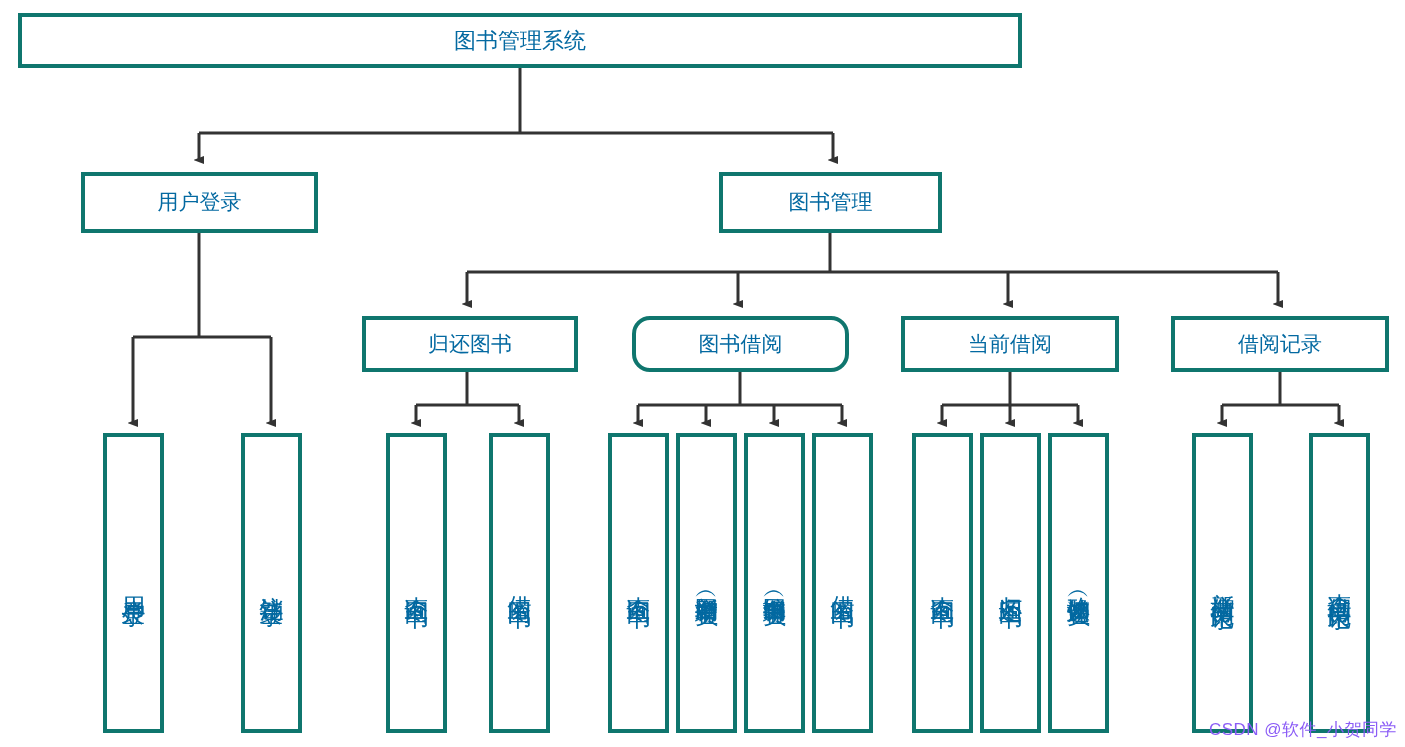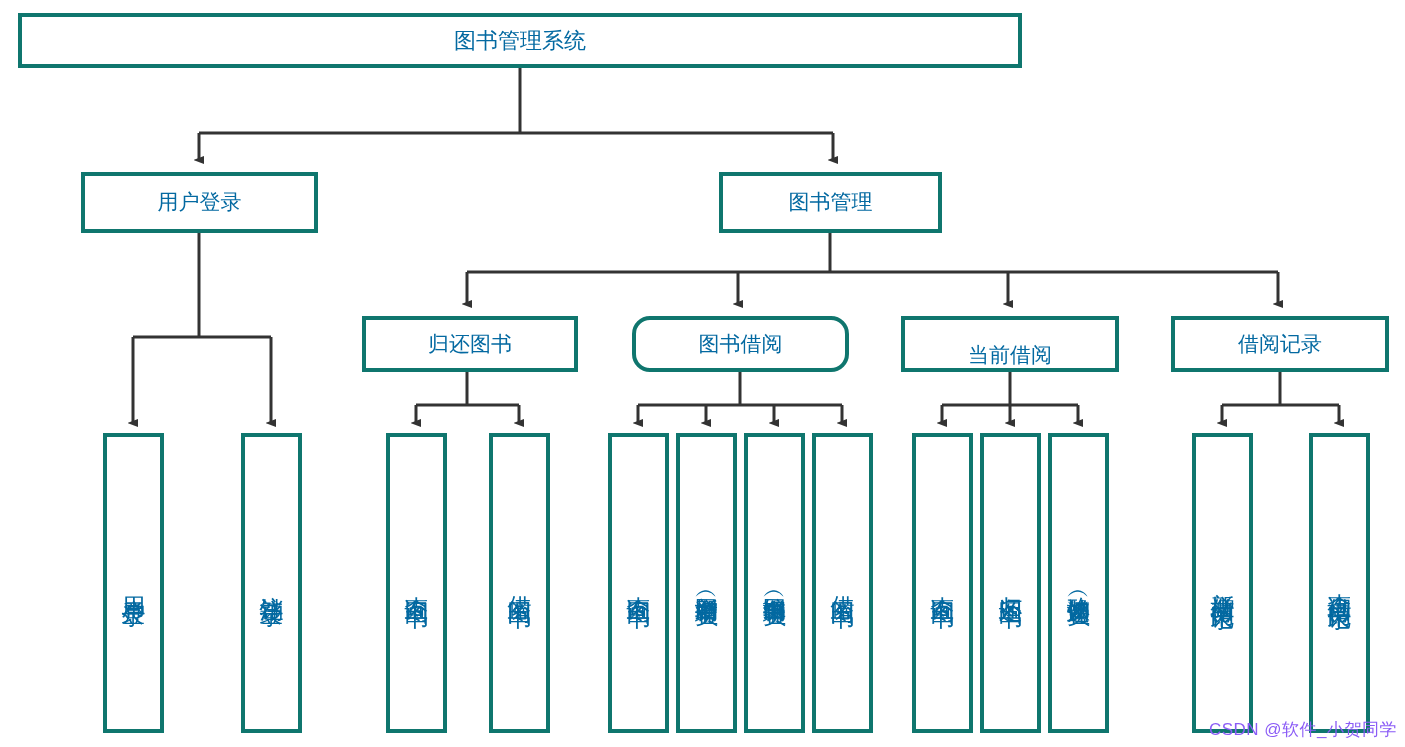--- a/index.html
+++ b/index.html
@@ -139,21 +139,21 @@
   <div class="node horiz" style="left:711px; top:172px; width:223px; height:61px;margin-left:8px;">
     <span class="lbl">图书管理</span>
   </div>
 
   <div class="node horiz" style="left:362px; top:316px; width:216px; height:56px;">
     <span class="lbl">归还图书</span>
   </div>
   <div class="node horiz" style="left:632px; top:316px; width:217px; height:56px;border-radius:18px;">
     <span class="lbl">图书借阅</span>
   </div>
-  <div class="node horiz" style="left:901px; top:316px; width:218px; height:56px;align-items:flex-end;">
+  <div class="node horiz" style="left:901px; top:316px; width:218px; height:56px;">
     <span class="lbl">当前借阅</span>
   </div>
   <div class="node horiz" style="left:1171px; top:316px; width:218px; height:56px;">
     <span class="lbl">借阅记录</span>
   </div>
 
   <div class="node vert" style="left:103px; top:433px; width:61px; height:300px;">
     <span class="lbl">用户登录</span>
   </div>
   <div class="node vert" style="left:241px; top:433px; width:61px; height:300px;">

